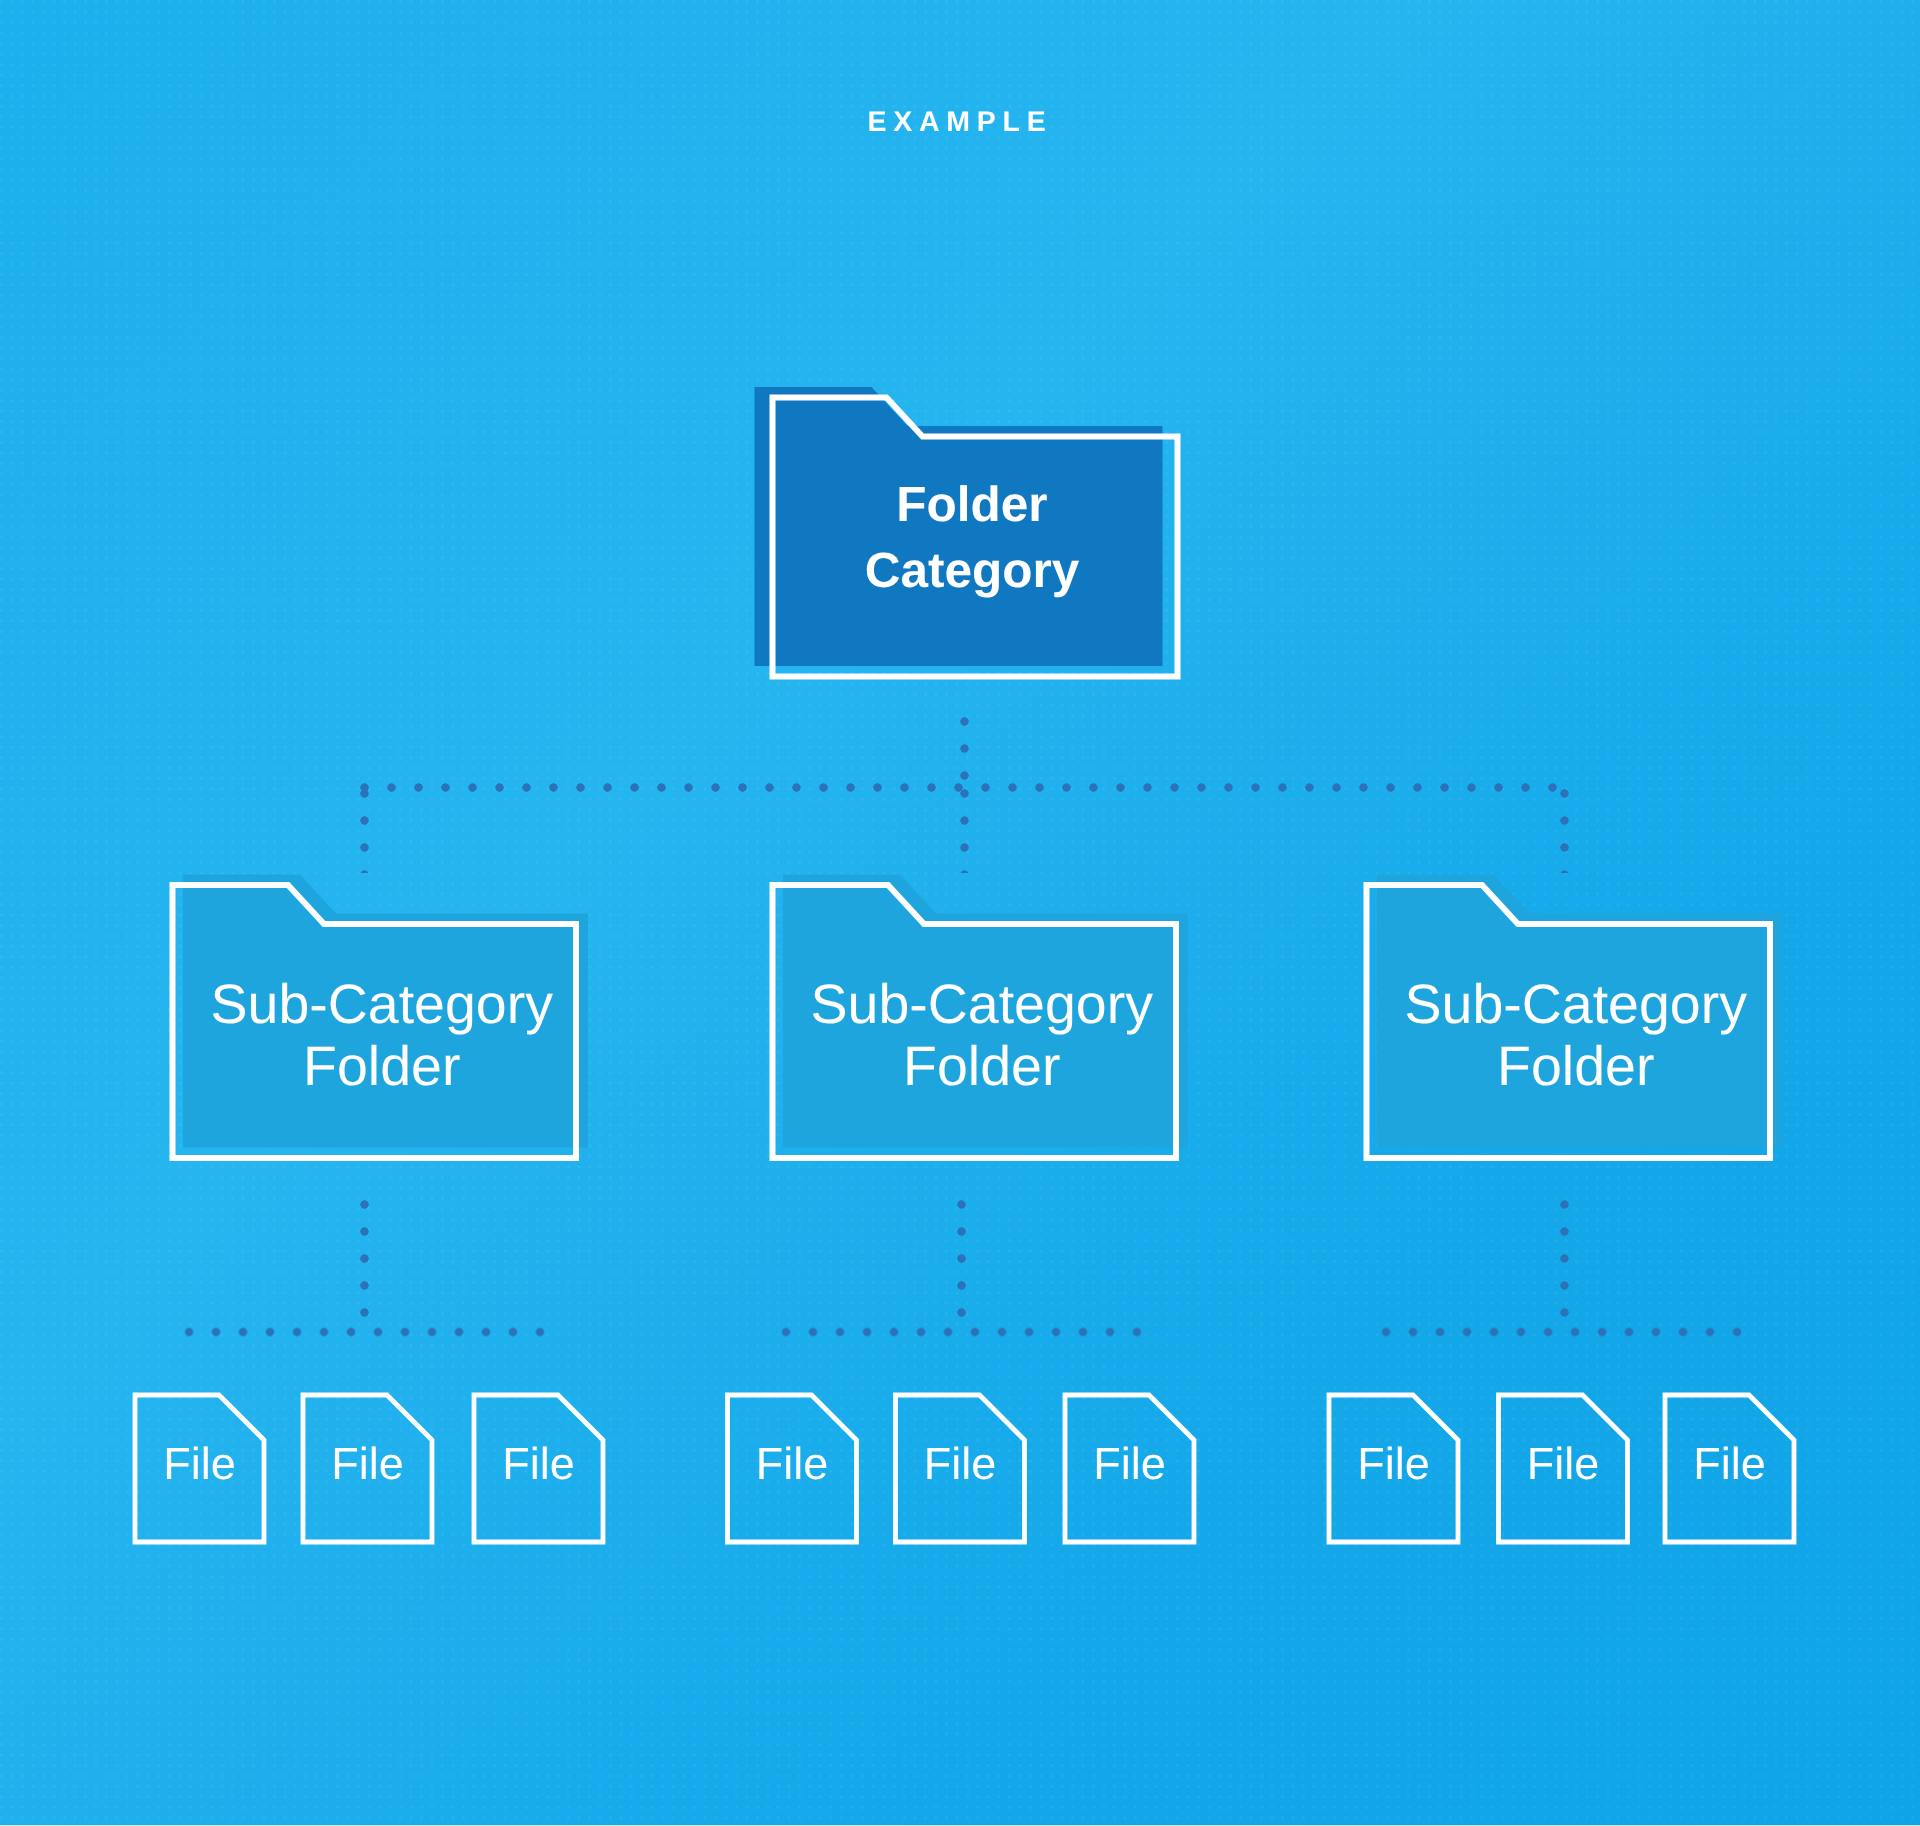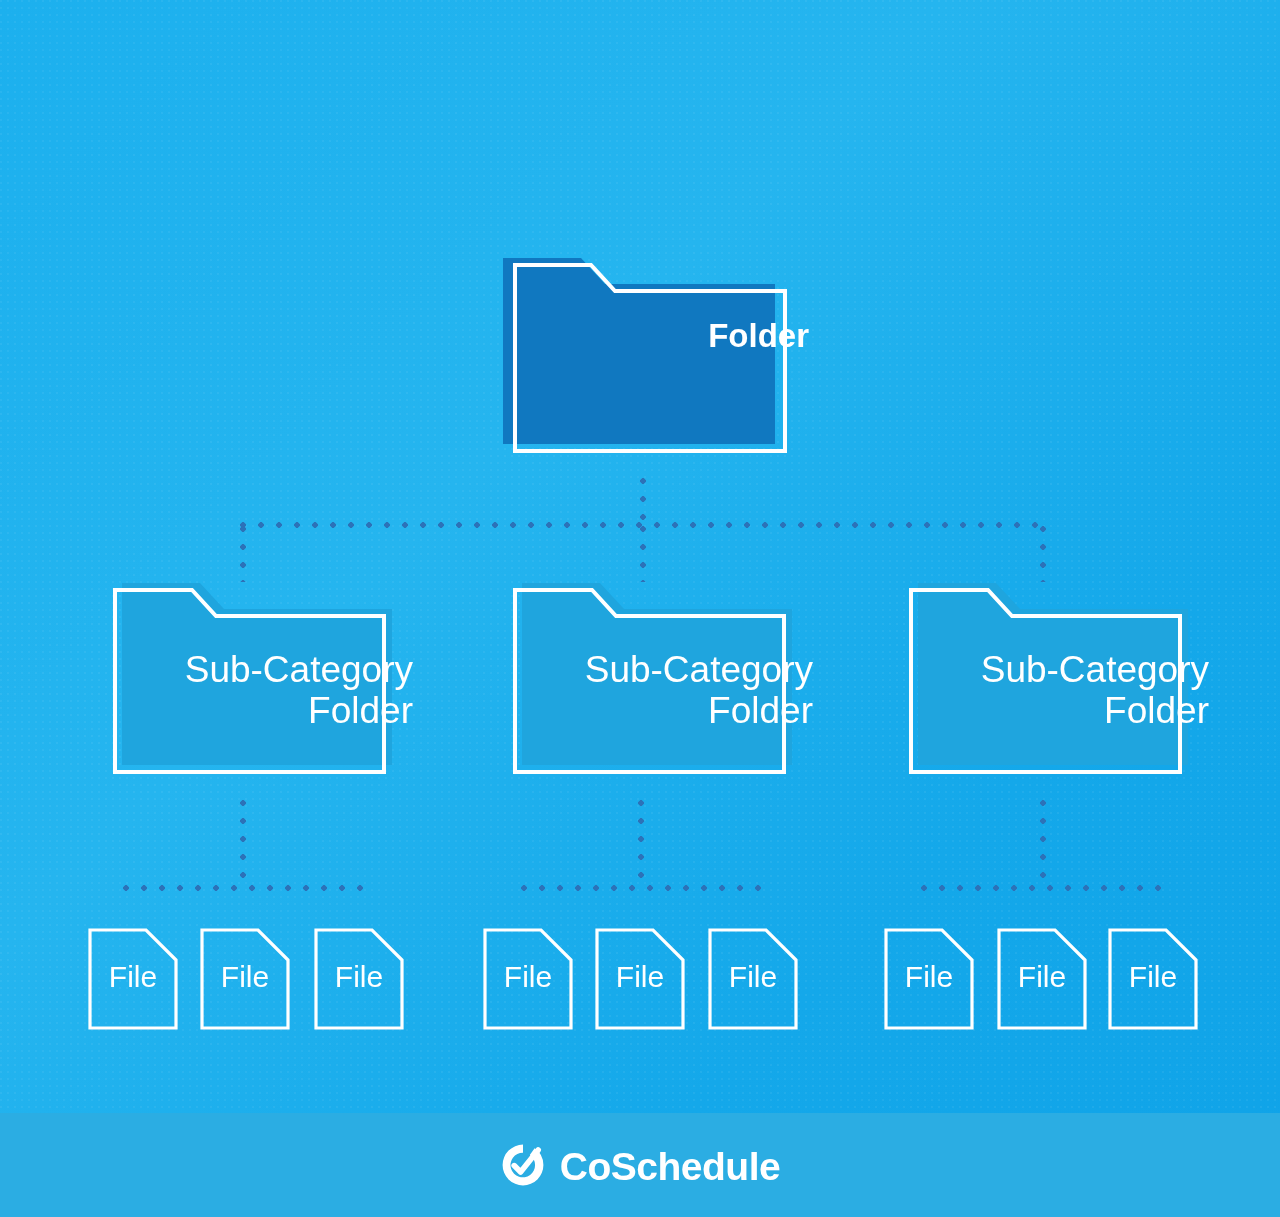--- a/index.html
+++ b/index.html
@@ -72,24 +72,23 @@
 
   
   .folder {
     position: absolute;
   }
   .folder svg { display: block; overflow: visible; }
   .folder-label {
     position: absolute;
     left: 0;
     width: 100%;
-    text-align: right;
+    text-align: center;
     color: #ffffff;
     pointer-events: none;
-    padding-left: 16px;
   }
   .root-label {
     font-size: 33px;
     font-weight: bold;
     line-height: 44px;
   }
   .sub-label {
     font-size: 37px;
     font-weight: normal;
     line-height: 41px;
@@ -140,30 +139,32 @@
   }
 </style>
 </head>
 <body>
 
 <div id="canvas">
 
   <div id="texture"></div>
 
   <div id="header">
+    <div id="eyebrow">EXAMPLE</div>
   </div>
 
   <div class="folder" style="left:503px; top:258px; width:290px; height:200px;">
     <svg width="290" height="200" viewBox="0 0 290 200" aria-hidden="true">
 
       <path d="M0 0 H78 L102 26 H272 V186 H0 Z" fill="#1078C0"></path>
 
       <path d="M12 7 H88 L112 33 H282 V193 H12 Z" fill="none" stroke="#FFFFFF" stroke-width="4"></path>
     </svg>
     <div class="folder-label root-label" style="top:56px;">Folder</div>
+    <div class="folder-label root-label" style="top:100px;">Category</div>
   </div>
 
   <div class="dot-v" style="left:640px; top:478px; height:48px;"></div>
   <div class="dot-h" style="left:240px; top:522px; width:805px;"></div>
 
   <div class="dot-v" style="left:240px; top:526px; height:56px;"></div>
   <div class="dot-v" style="left:640px; top:526px; height:56px;"></div>
   <div class="dot-v" style="left:1040px; top:526px; height:56px;"></div>
 
   <div class="folder" style="left:112px; top:583px; width:285px; height:195px;">
@@ -258,29 +259,14 @@
     <div class="file-label">File</div>
   </div>
 
   <div class="file" style="left:1108px; top:928px; width:90px; height:102px;">
     <svg width="90" height="102" viewBox="0 0 90 102" aria-hidden="true">
       <path d="M2 2 H58 L88 32 V100 H2 Z" fill="none" stroke="#FFFFFF" stroke-width="3.2"></path>
     </svg>
     <div class="file-label">File</div>
   </div>
 
-  <div id="footer">
-    <div id="logo-wrap">
-      <span style="display:block;">
-        <svg width="46" height="46" viewBox="0 0 46 46" aria-hidden="true">
-          <path d="M23 2.6 A20.4 20.4 0 1 0 43.4 23
-                   A20.4 20.4 0 0 0 34.6 6.3
-                   L29.8 12.9
-                   A12.3 12.3 0 1 1 23 10.7
-                   Z" fill="#FFFFFF"></path>
-          <path d="M14.2 23.6 L20.6 30.0 L38.2 8.0" fill="none" stroke="#FFFFFF" stroke-width="5.6" stroke-linecap="round" stroke-linejoin="round"></path>
-        </svg>
-      </span>
-      <span id="logo-word">CoSchedule</span>
-    </div>
-  </div>
 
 </div>
 
 </body></html>

